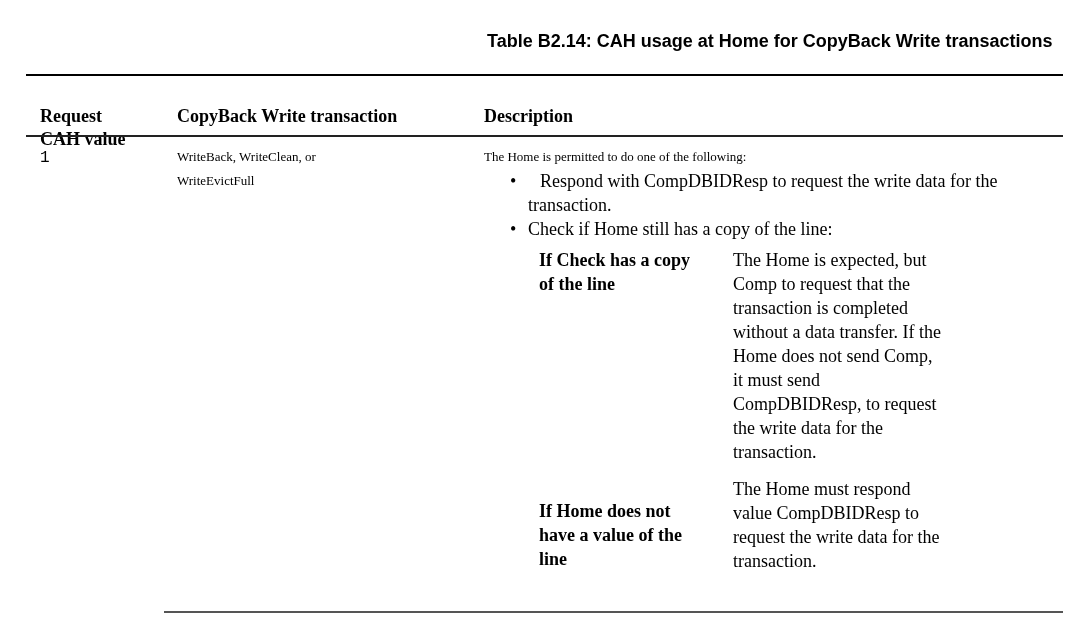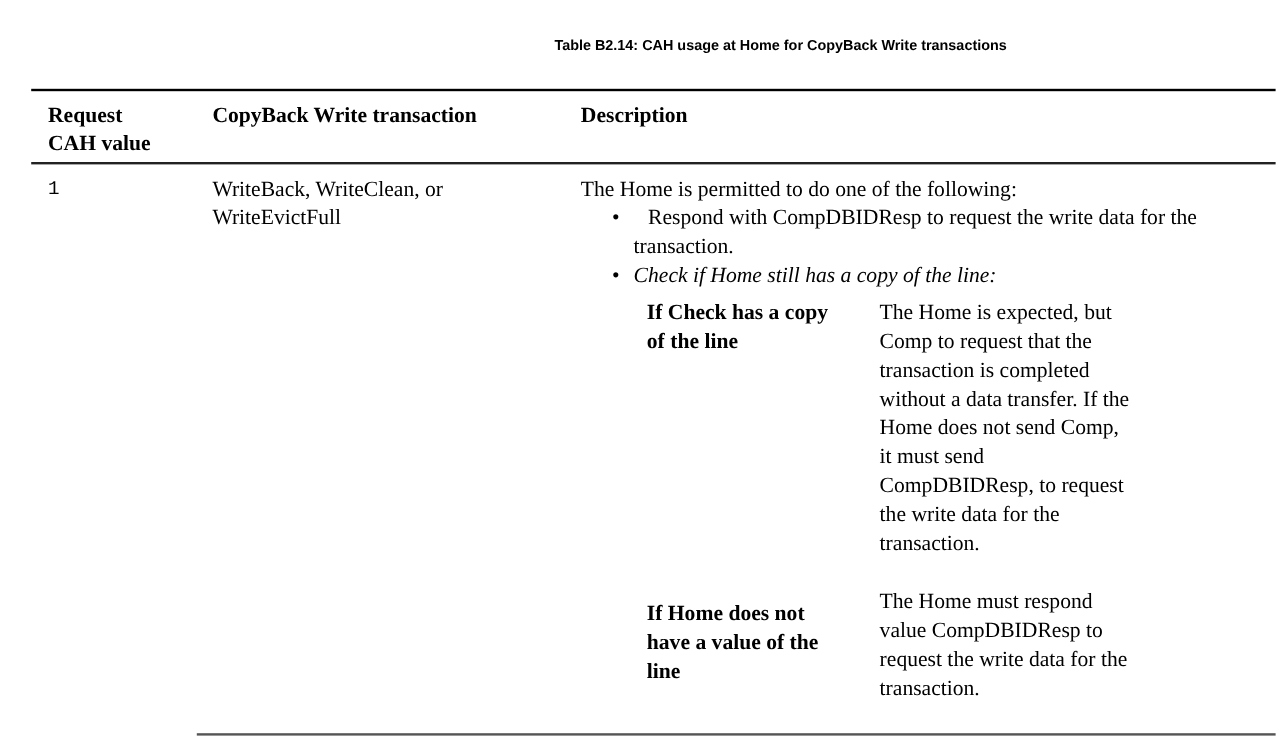--- a/index.html
+++ b/index.html
@@ -1,25 +1,25 @@
 <!DOCTYPE html>
 <html><head>
 <meta charset="utf-8">
 <style>
   html, body { margin:0; padding:0; background:#ffffff; }
   body { width:1072px; height:623px; position:relative; overflow:hidden;
          font-family:"Liberation Serif", serif; color:#000; }
   .abs { position:absolute; }
-  .caption { left:462px; top:31px; font-family:"Liberation Sans", sans-serif;
-             font-weight:bold; font-size:12px; white-space:nowrap; }
+  .caption { left:487px; top:31px; font-family:"Liberation Sans", sans-serif;
+             font-weight:bold; font-size:18px; white-space:nowrap; }
   .rule-top { left:26px; top:74px; width:1037px; height:2px; background:#000; }
   .rule-head { left:26px; top:135px; width:1037px; height:2px; background:#222; }
   .rule-bottom { left:164px; top:611px; width:899px; height:2px; background:#555; }
-  .th { font-weight:bold; font-size:18px; line-height:23px; }
-  .td { font-size:18px; line-height:24px; }
+  .th { font-weight:bold; font-size:18px; line-height:23px;margin-top:20px; }
+  .td { font-size:13px; line-height:24px; }
   .mono { font-family:"Liberation Mono", monospace; font-size:16px; }
   .bullet { font-size:18px; line-height:24px; }
   .bullet .dot { position:absolute; left:0; top:0; }
   .bullet .txt { position:absolute; left:18px; top:0; }
   .sub-label { font-weight:bold; font-size:18px; line-height:24px; }
   .sub-desc { font-size:18px; line-height:24px;font-family:Liberation Serif, serif; }
 </style>
 </head>
 <body>
 
@@ -49,21 +49,21 @@
   <span class="dot">•</span>
   <div class="txt">
     <div style="white-space:nowrap;margin-left:12px;">Respond with CompDBIDResp to request the write data for the</div>
     <div>transaction.</div>
   </div>
 </div>
 
 <div class="abs bullet" style="left:510px; top:217px; width:540px; height:24px;">
   <span class="dot">•</span>
   <div class="txt">
-    <div style="white-space:nowrap;font-style:italic;">Check if Home still has a copy of the line:</div>
+    <div style="white-space:nowrap;">Check if Home still has a copy of the line:</div>
   </div>
 </div>
 
 <div class="abs sub-label" style="left:539px; top:248px;">
   <div>If Check has a copy</div>
   <div>of the line</div>
 </div>
 <div class="abs sub-desc" style="left:733px; top:248px; white-space:nowrap;">
   <div>The Home is expected, but</div>
   <div>Comp to request that the</div>
@@ -74,20 +74,20 @@
   <div>CompDBIDResp, to request</div>
   <div>the write data for the</div>
   <div>transaction.</div>
 </div>
 
 <div class="abs sub-label" style="left:539px; top:499px;">
   <div>If Home does not</div>
   <div>have a value of the</div>
   <div>line</div>
 </div>
-<div class="abs sub-desc" style="left:733px; top:489px; white-space:nowrap;">
+<div class="abs sub-desc" style="left:733px; top:477px; white-space:nowrap;">
   <div>The Home must respond</div>
   <div>value CompDBIDResp to</div>
   <div>request the write data for the</div>
   <div>transaction.</div>
 </div>
 
 <div class="abs rule-bottom"></div>
 
 </body></html>

